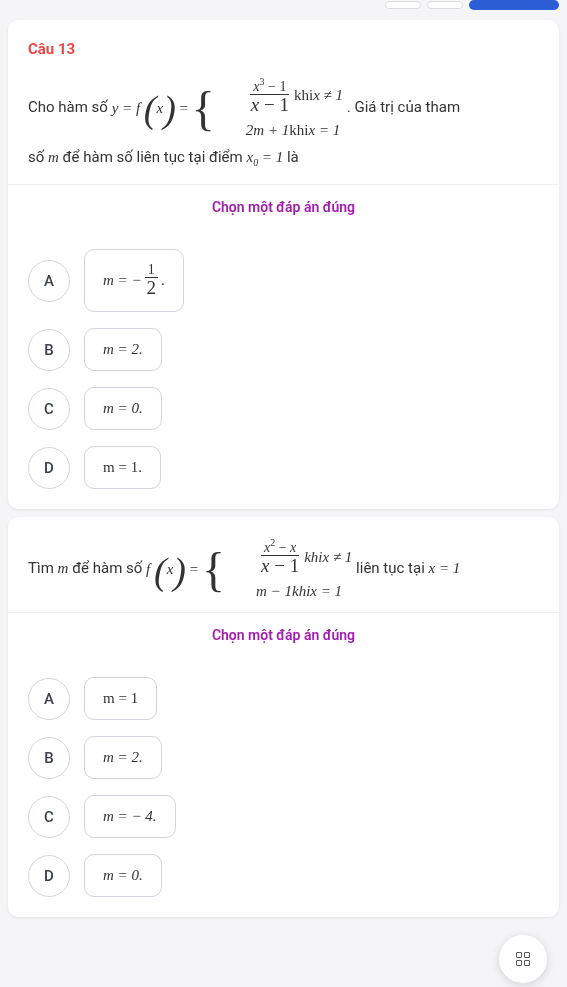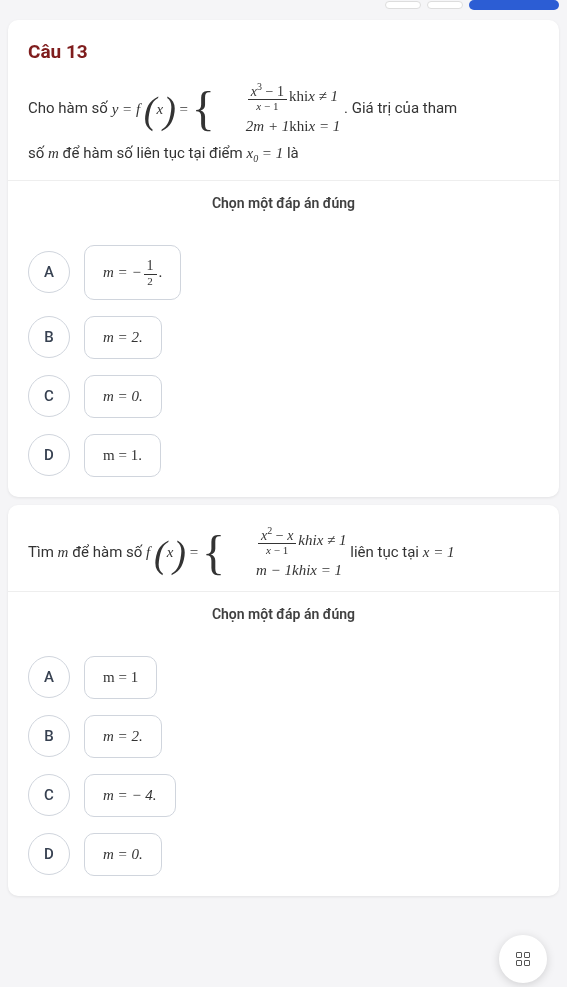--- a/index.html
+++ b/index.html
@@ -42,37 +42,37 @@
     }
     .card {
       background: white;
       border-radius: 10px;
       margin: 8px;
       padding: 20px;
       box-shadow: 0 1px 3px rgba(0,0,0,0.08);
     }
     .question-title {
       font-weight: 700;
-      font-size: 19px;
-      color: #7f1d1d;
+      font-size: 15px;
+      color: #ef4444;
       margin-bottom: 18px;
     }
     .question-text {
       font-size: 15px;
       line-height: 2.2;
       color: #333;
       margin-bottom: 10px;
     }
     .math {
       font-family: Georgia, 'Times New Roman', serif;
       font-style: italic;
     }
     .instruction {
       text-align: center;
-      color: #404040;
+      color: #a21caf;
       font-weight: 600;
       font-size: 14px;
       padding: 14px 0;
       border-top: 1px solid #eee;
       margin: 10px -20px 20px -20px;
     }
     .options {
       display: flex;
       flex-direction: column;
       gap: 16px;
@@ -115,21 +115,21 @@
       font-family: Georgia, 'Times New Roman', serif;
       line-height: 1.1;
     }
     .frac .num {
       border-bottom: 1px solid #333;
       padding: 0 3px;
       font-size: 14px;
     }
     .frac .den {
       padding: 0 3px;
-      font-size: 11px;
+      font-size: 19px;
     }
     .paren-big {
       font-size: 38px;
       font-weight: 300;
       display: inline-block;
       vertical-align: middle;
       line-height: 0.8;
       font-family: Georgia, serif;
     }
     .brace-big {

